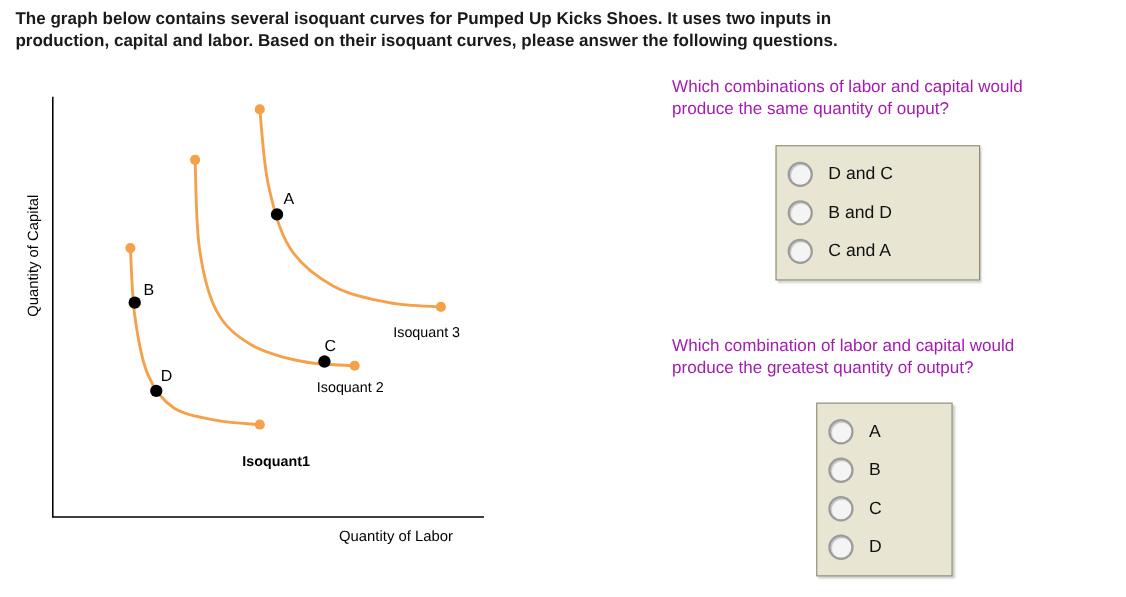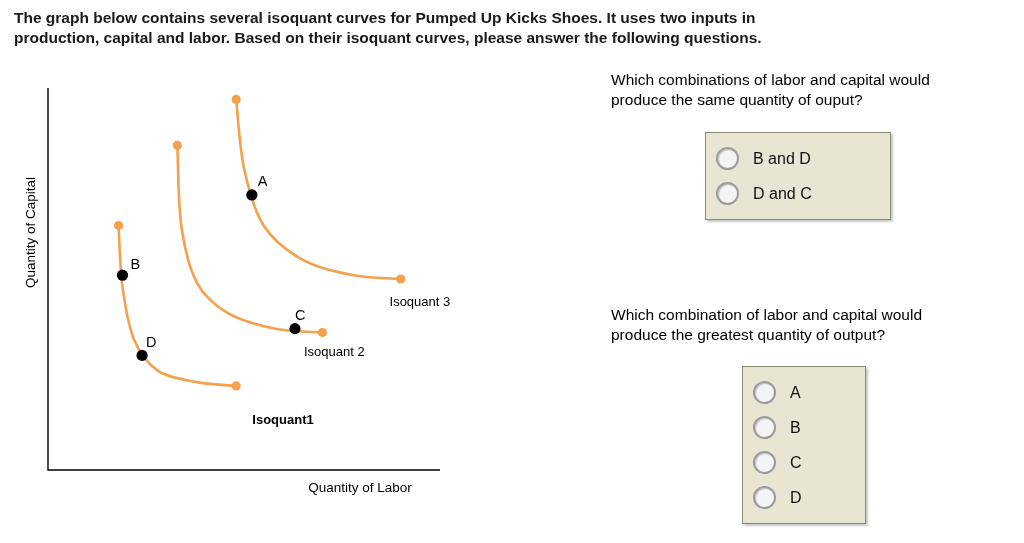--- a/index.html
+++ b/index.html
@@ -62,29 +62,28 @@
   }
   .point-label {
     position: absolute;
     font-size: 14.5px;
     color: #000;
   }
   .curve-label {
     position: absolute;
     font-size: 13px;
     color: #000;
-    margin-left: 32px;
   }
 
   
   .question-text {
     position: absolute;
     font-size: 15.5px;
     line-height: 20px;
-    color: #000000;
+    color: #a21caf;
   }
   #question-1-text { left: 611px; top: 70px; width: 370px; }
   #question-2-text { left: 611px; top: 289px; width: 370px; margin-top: 16px; }
 
   .options-box {
     position: absolute;
     background: #e8e5d3;
     border: 1px solid #8a8a72;
     box-shadow: 2px 2px 2px rgba(0,0,0,0.22);
     padding: 8px 14px 8px 10px;
@@ -131,38 +130,42 @@
       <circle cx="400.8" cy="219" r="4.6" fill="#F5A04A"></circle>
       <circle cx="251.84" cy="134.96000000000004" r="5.6" fill="#000000"></circle>
       <circle cx="122.48" cy="215.18" r="5.6" fill="#000000"></circle>
       <circle cx="294.96000000000004" cy="268.65999999999997" r="5.6" fill="#000000"></circle>
       <circle cx="142.07999999999998" cy="295.4" r="5.6" fill="#000000"></circle>
     </svg>
   <div class="axis-title" id="y-axis-title">Quantity of Capital</div>
   <div class="axis-title" id="x-axis-title">Quantity of Labor</div>
   <div id="chart-annotations">
       <div class="curve-label" style="left: 220.32px; top: 352px; font-weight: bold;">Isoquant1</div>
-      <div class="curve-label" style="left: 272px; top: 283.58px;">Isoquant 2</div>
+      <div class="curve-label" style="left: 288px; top: 283.58px;">Isoquant 2</div>
       <div class="curve-label" style="left: 357.52px; top: 233.92px;">Isoquant 3</div>
       <div class="point-label" style="left: 257.84px; top: 112.96px;">A</div>
       <div class="point-label" style="left: 130.48px; top: 196.18px;">B</div>
       <div class="point-label" style="left: 294.96px; top: 246.66px;">C</div>
       <div class="point-label" style="left: 146.08px; top: 274.4px;">D</div>
     </div>
 </div>
 
 <div class="question-text" id="question-1-text">Which combinations of labor and capital would produce the same quantity of ouput?</div>
 <div class="options-box" id="options-box-1">
   <div class="option-row">
     <span class="radio"></span>
+    <span class="option-label">D and C</span>
+  </div>
+  <div class="option-row">
+    <span class="radio"></span>
     <span class="option-label">B and D</span>
   </div>
   <div class="option-row">
     <span class="radio"></span>
-    <span class="option-label">D and C</span>
+    <span class="option-label">C and A</span>
   </div>
 </div>
 
 <div class="question-text" id="question-2-text">Which combination of labor and capital would produce the greatest quantity of output?</div>
 <div class="options-box" id="options-box-2">
   <div class="option-row">
     <span class="radio"></span>
     <span class="option-label">A</span>
   </div>
   <div class="option-row">

